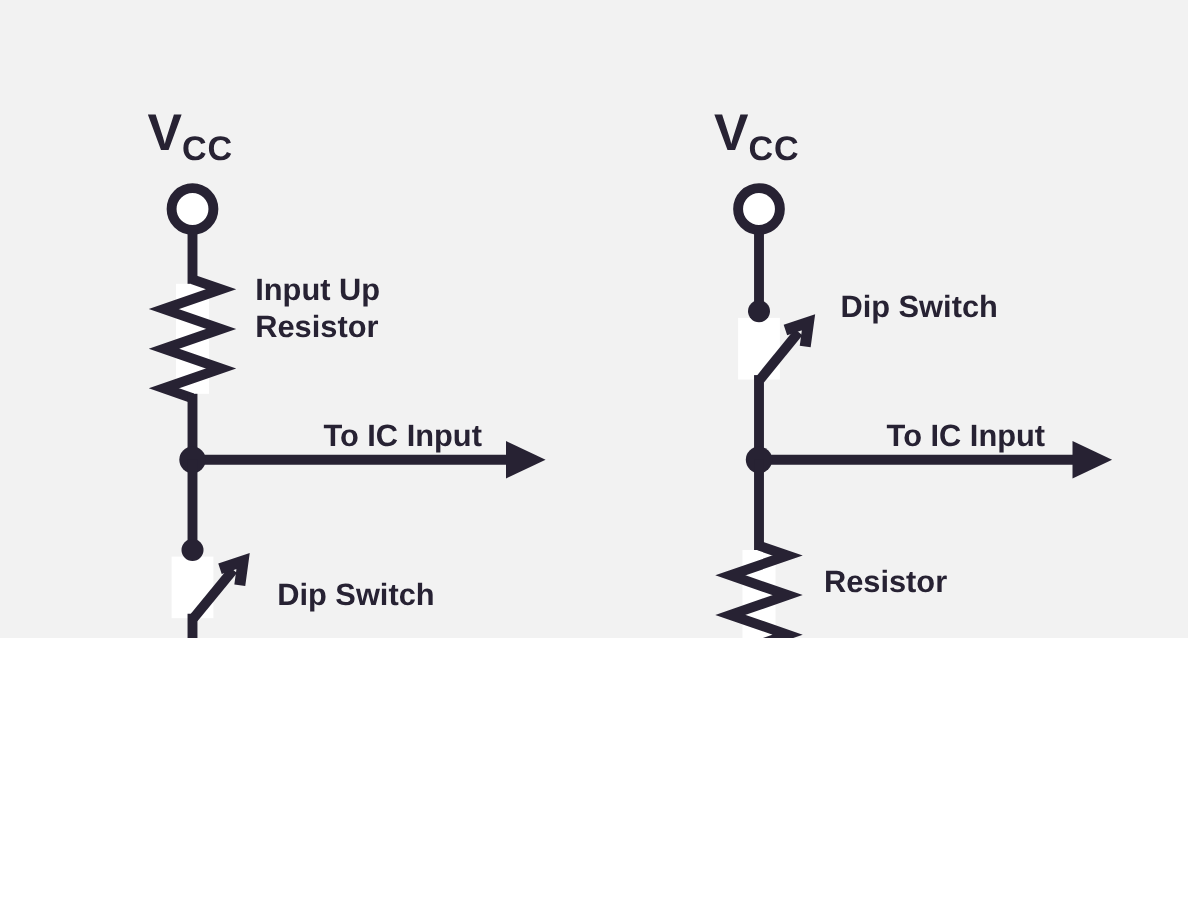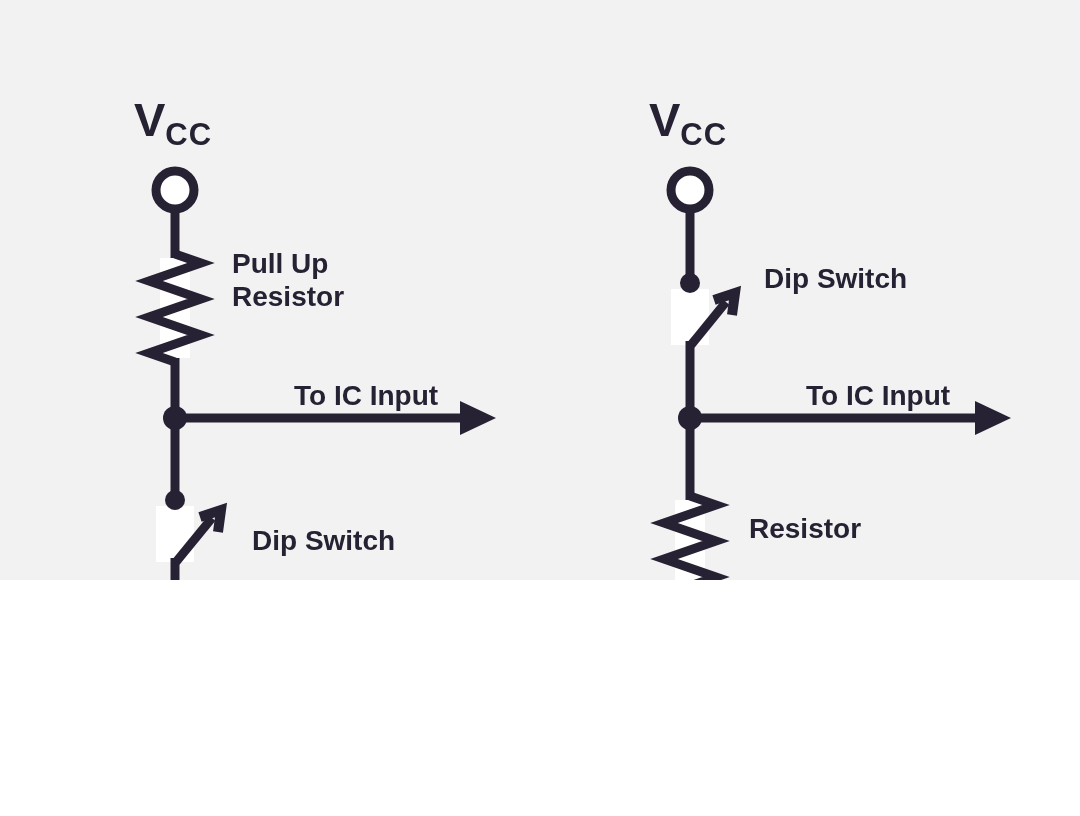--- a/index.html
+++ b/index.html
@@ -107,21 +107,21 @@
       <path d="M 1003,633 C 975,655 940,700 881,759" stroke-width="13"></path>
       <path d="M 906,708 C 930,722 958,735 979,746" stroke-width="17"></path>
     </g>
   </svg>
 
   <div class="vcc" style="left:134px;top:96px;">
     <span class="v-main">V</span><span class="v-sub">CC</span>
   </div>
 
   <div class="label" style="left:232px;top:247px;">
-    <div>Pull Up</div>
+    <div>Input Up</div>
     <div>Resistor</div>
   </div>
 
   <div class="label" style="left:294px;top:379px;">To IC Input</div>
 
   <div class="label" style="left:252px;top:524px;">Dip Switch</div>
 
   <div class="vcc" style="left:649px;top:96px;">
     <span class="v-main">V</span><span class="v-sub">CC</span>
   </div>

